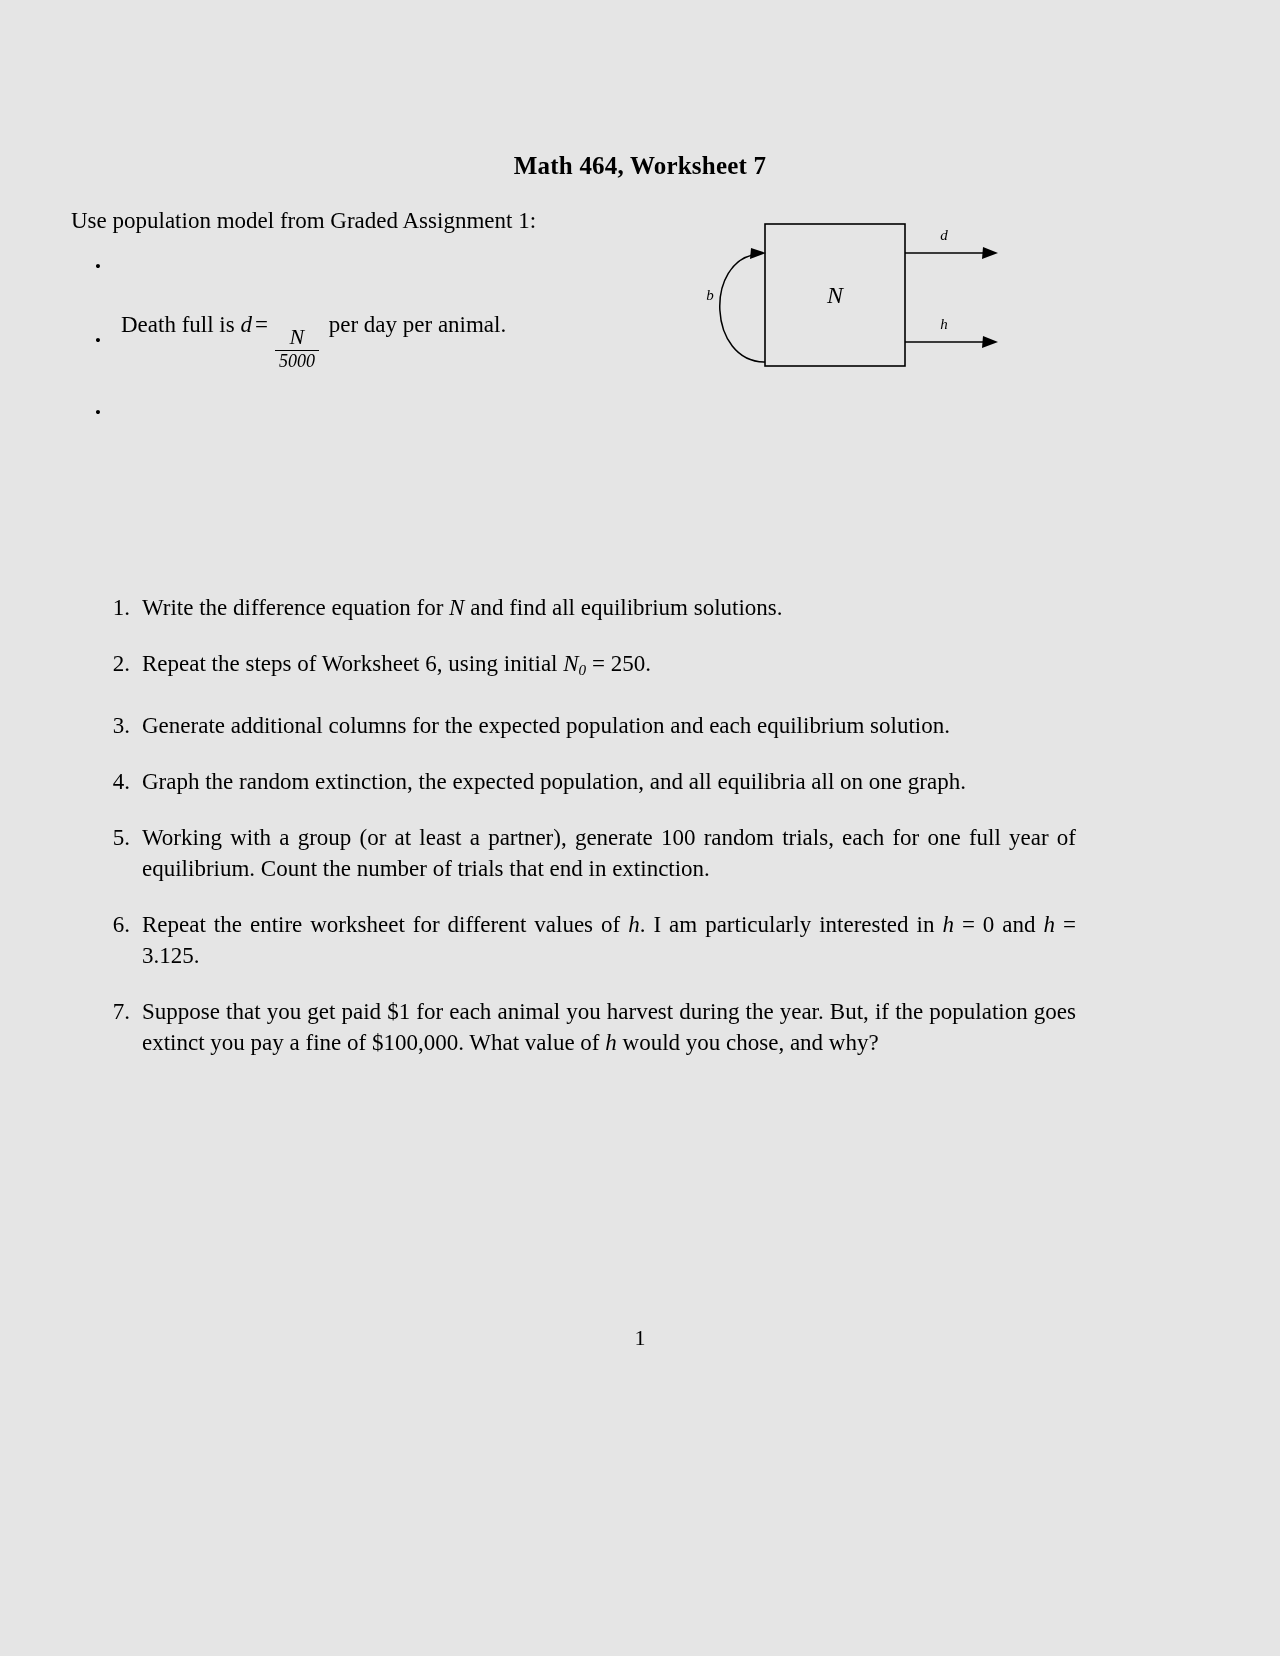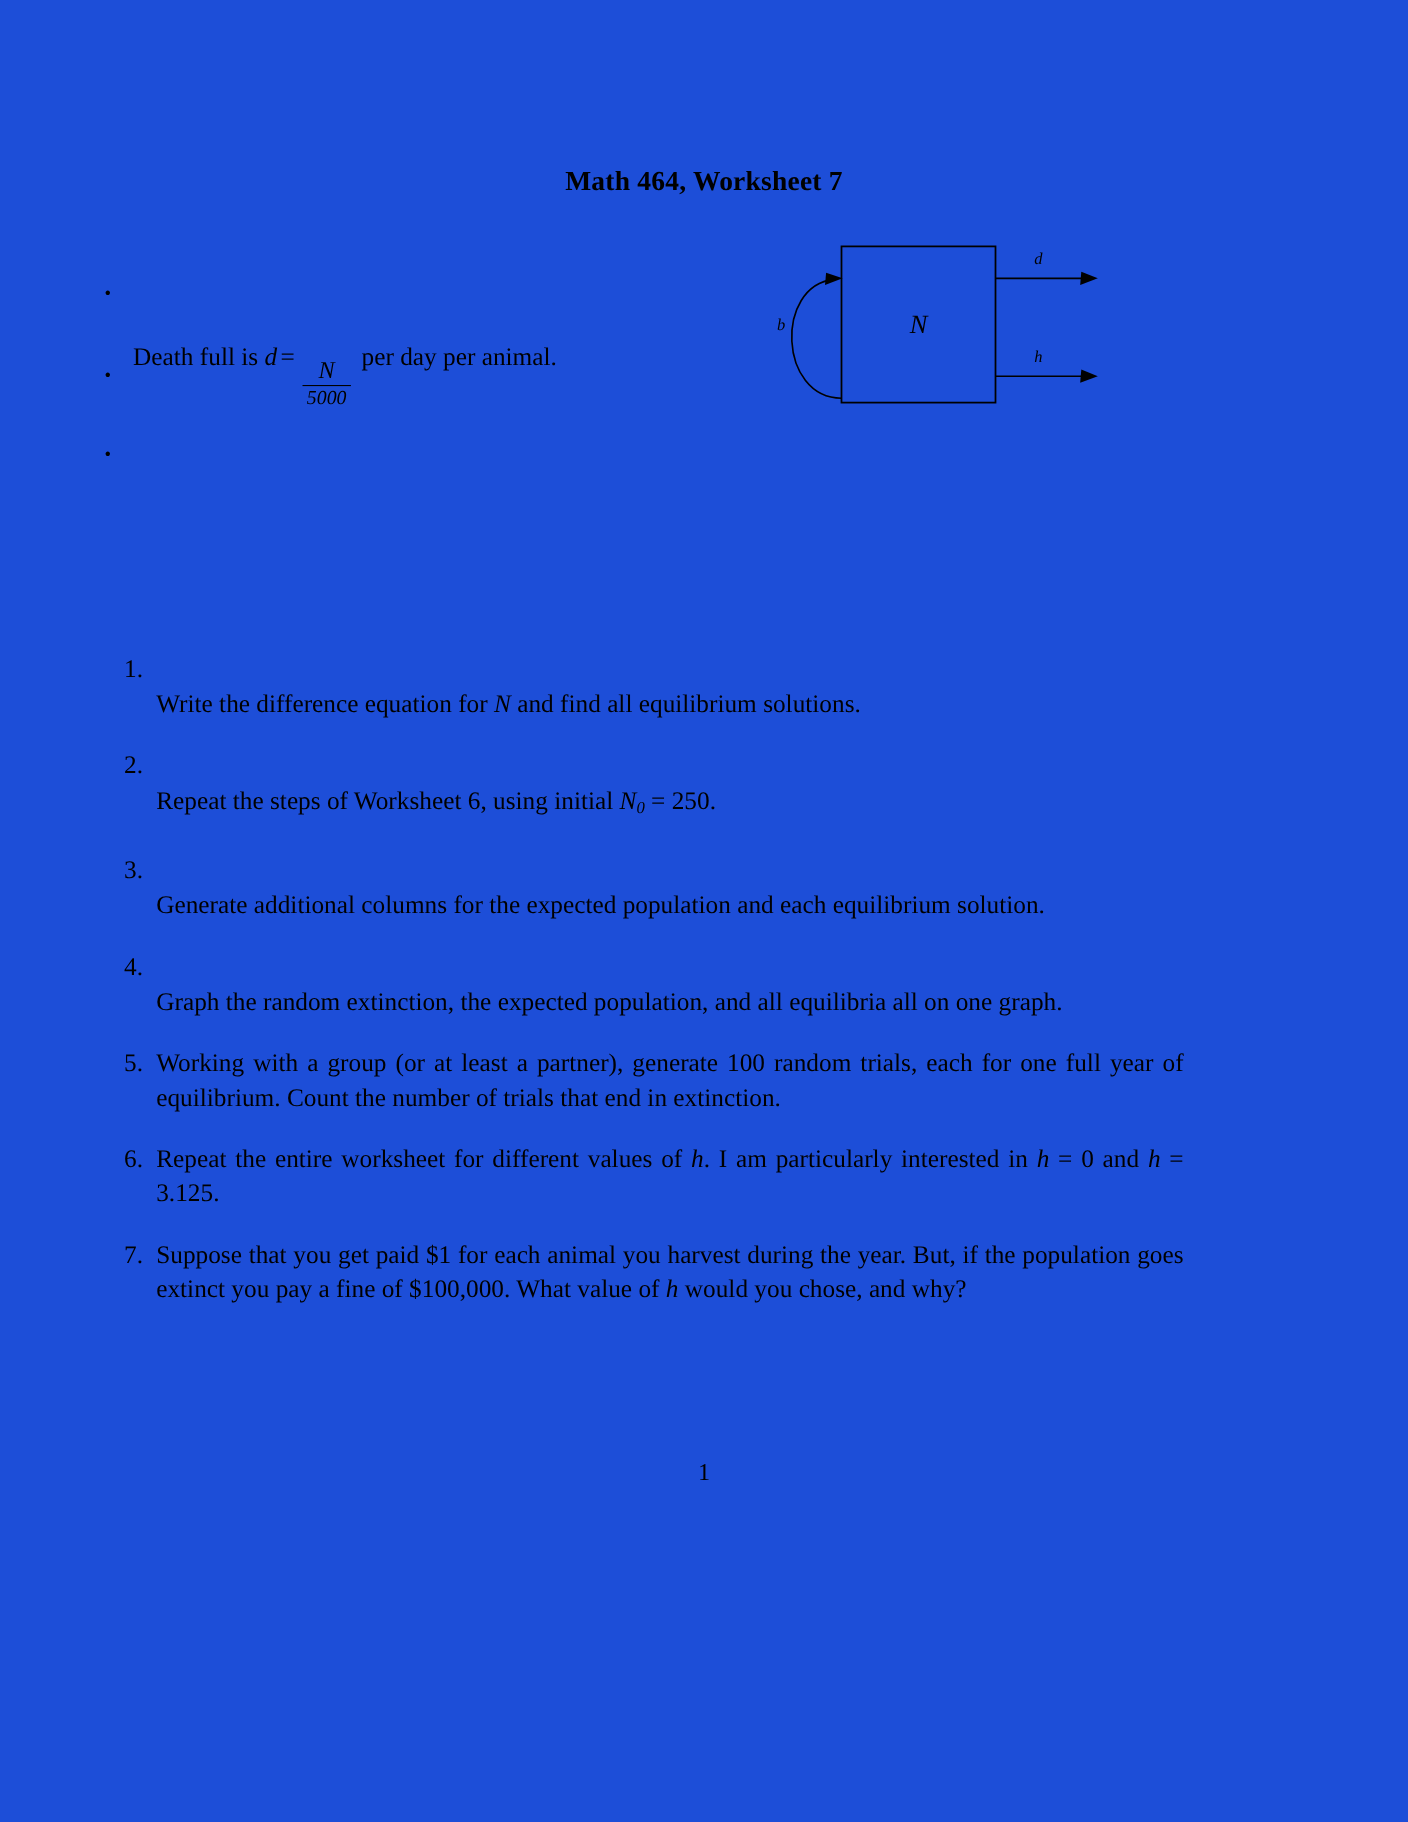--- a/index.html
+++ b/index.html
@@ -4,21 +4,21 @@
 <style>
   html, body {
     margin: 0;
     padding: 0;
     background: #ffffff;
   }
   .page {
     position: relative;
     width: 1280px;
     height: 1656px;
-    background: #1d4ed8;
+    background: #e5e5e5;
     font-family: "Liberation Serif", "DejaVu Serif", serif;
     color: #000000;
     overflow: hidden;
   }
 
   
   .doc-title {
     position: absolute;
     top: 152px;
     left: 0;
@@ -131,39 +131,40 @@
     text-align: right;
     padding-right: 12px;
     line-height: 31px;
   }
   .num-item .body {
     flex: 1 1 auto;
     line-height: 31px;
     text-align: justify;
     text-justify: inter-word;
   }
-  .num-item .body.nojust { text-align: left; margin-top: 32px; }
+  .num-item .body.nojust { text-align: left; }
 
   
   .page-number {
     position: absolute;
     top: 1325px;
     left: 0;
     width: 1280px;
     text-align: center;
     font-size: 22px;
   }
 </style>
 </head>
 <body>
 
 <div class="page">
 
   <div class="doc-title">Math 464, Worksheet 7</div>
 
+  <div class="intro">Use population model from Graded Assignment 1:</div>
 
   <div class="bullets">
 
     <div class="bullet-row b1">
       <span class="bullet-dot">•</span>
     </div>
 
     <div class="bullet-row b2 frac-row">
       <span class="bullet-dot">•</span>
       <span class="bullet-text"><span>Death full is</span>&nbsp;<span class="mi">d</span><span class="meq">=</span><span class="frac">

